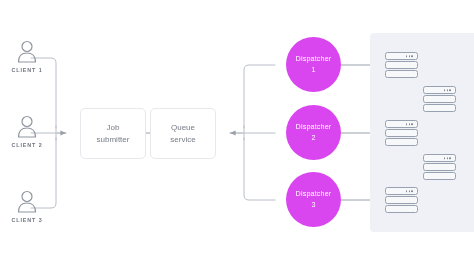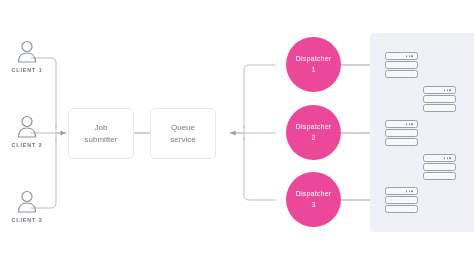--- a/index.html
+++ b/index.html
@@ -42,21 +42,21 @@
     font-size: 8px;
     line-height: 1.45;
     color: #767c86;
   }
 
   
   .dispatcher {
     position: absolute;
     width: 55px; height: 55px;
     border-radius: 50%;
-    background: #ec4899;
+    background: #d946ef;
     display: flex; flex-direction: column;
     align-items: center; justify-content: center;
     color: #ffffff;
     font-size: 7.2px;
     line-height: 1.5;
     letter-spacing: 0.15px;
   }
   .dispatcher .d-num { font-size: 7.2px; }
 
   
@@ -144,21 +144,21 @@
   </div>
 
   <div class="client" style="left:5px; top:190px;">
     <svg class="person-icon" viewBox="0 0 22 24">
       <circle cx="11" cy="6.5" r="5" fill="none" stroke="#8f959f" stroke-width="1.2"></circle>
       <path d="M2.5,22 C2.5,15.6 6.3,13 11,13 C15.7,13 19.5,15.6 19.5,22 Z" fill="none" stroke="#8f959f" stroke-width="1.2" stroke-linejoin="round"></path>
     </svg>
     <span class="client-label">CLIENT 3</span>
   </div>
 
-  <div class="svc-box" style="left:68px; top:108px; width:66px; height:51px;">
+  <div class="svc-box" style="left:80px; top:108px; width:66px; height:51px;">
     <div>
       <div>Job</div>
       <div>submitter</div>
     </div>
   </div>
 
   <div class="svc-box" style="left:150px; top:108px; width:66px; height:51px;">
     <div>
       <div>Queue</div>
       <div>service</div>

